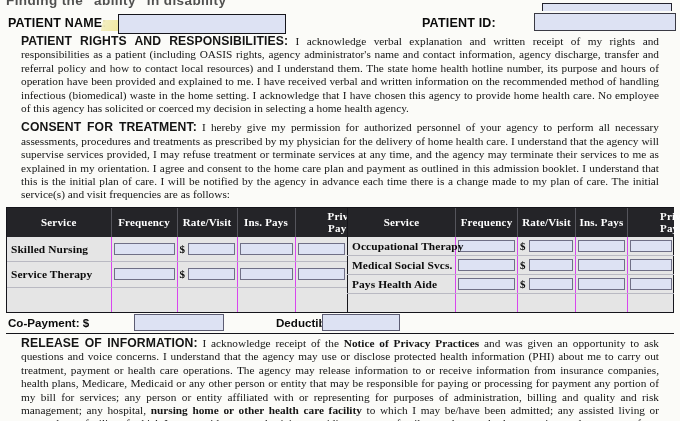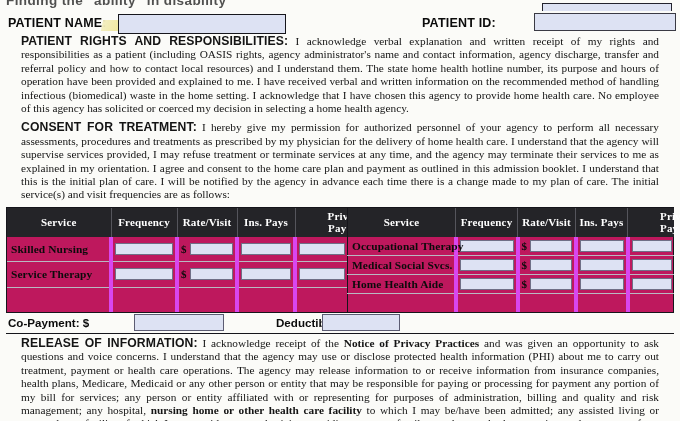--- a/index.html
+++ b/index.html
@@ -66,40 +66,40 @@
     font-weight:bold;font-size:12.2px;letter-spacing:.1px;
   }
   .sec .b{font-weight:bold;}
   .rights{margin-top:1px;}
   .consent{margin-top:6px;}
 
   
   .tables{
     display:flex;margin-top:5px;gap:0;
     border:1.4px solid #15151b;
-    background:#be185d;
+    background:#e5e5e5;
   }
   table.svc{
     border-collapse:collapse;
     table-layout:fixed;
     font-size:10.6px;
   }
   table.svc.left{width:340px;}
   table.svc.right{width:326px;border-left:1.4px solid #15151b;}
   table.svc th{
     background:#242428;color:#fff;
     font-family:"Liberation Serif",serif;
     font-weight:bold;font-size:11px;
     text-align:center;padding:2px 0 3px;
     letter-spacing:.2px;
     border-right:1px solid #55555c;
   }
   table.svc th:last-child{border-right:none;padding-left:32px;}
   table.svc td{
-    border-right:4px solid #d946ef;
+    border-right:1px solid #d946ef;
     border-bottom:1px solid #b9b9c2;
     height:18px;padding:0 2px;
     vertical-align:middle;
   }
   table.svc td:last-child{border-right:none;}
   table.svc tr:last-child td{border-bottom:none;}
   .svc-name{
     font-weight:bold;font-size:11.4px;
     padding-left:4px !important;
     white-space:nowrap;
@@ -282,21 +282,21 @@
               </span>
             </td>
           <td>
               <span class="cell-in"></span>
             </td>
           <td>
               <span class="cell-in"></span>
             </td>
         </tr>
         <tr>
-          <td class="svc-name">Home Health Aide</td>
+          <td class="svc-name">Pays Health Aide</td>
           <td>
               <span class="cell-in"></span>
             </td>
           <td>
               <span class="rate-cell">
                 <span class="dollar">$</span>
                 <span class="cell-in"></span>
               </span>
             </td>
           <td>

